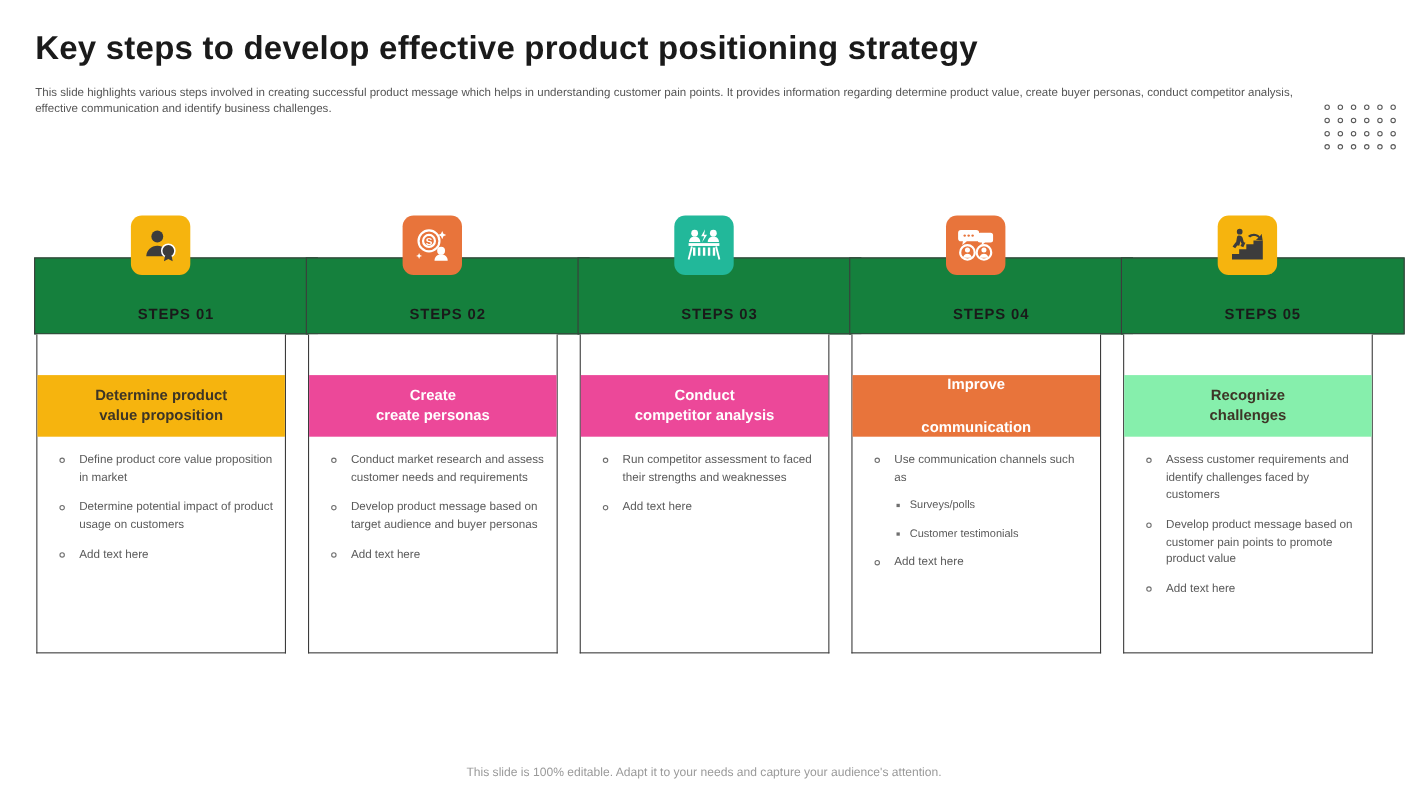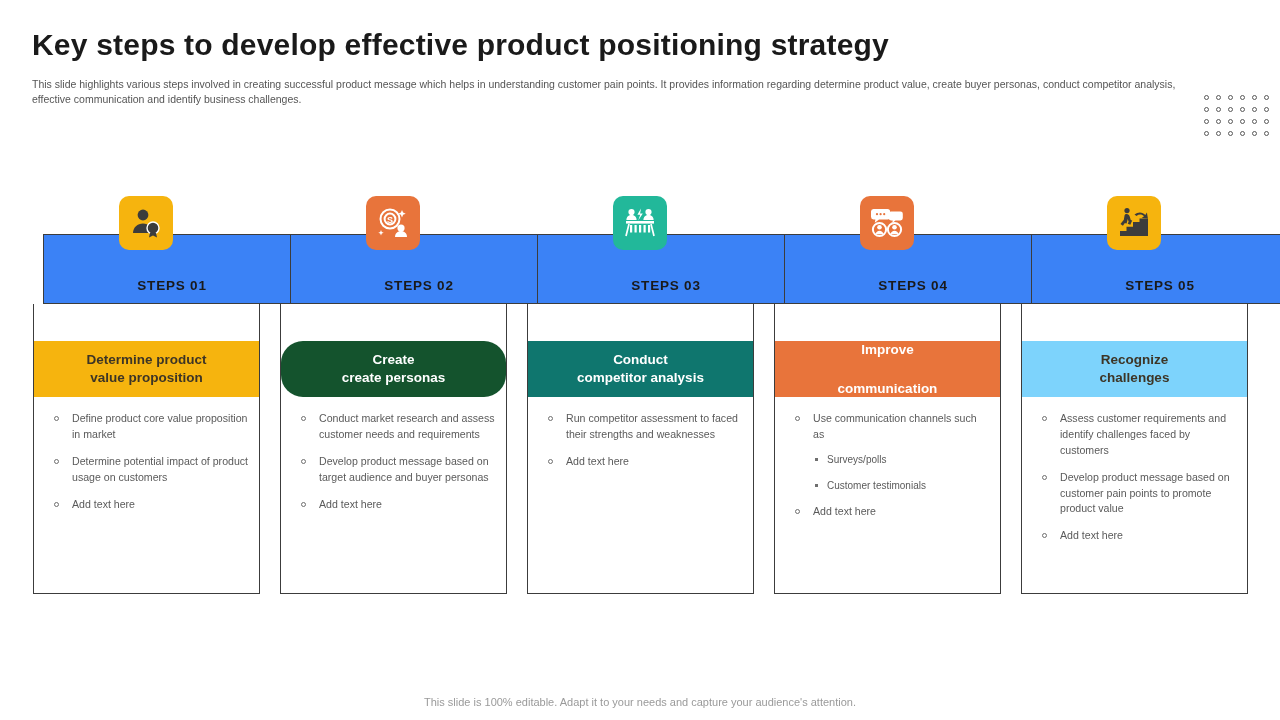--- a/index.html
+++ b/index.html
@@ -92,26 +92,25 @@
   
   .step-head {
     position: absolute;
     left: 0;
     top: 38px;
     width: 258px;
     height: 70px;
     border: 1.3px solid #3c3c3c;
     border-bottom: 1.3px solid #3c3c3c;
     box-sizing: border-box;
-    background: #3b82f6;
+    background: #15803d;
     display: flex;
     align-items: flex-end;
     justify-content: center;
     z-index: 1;
-    margin-left: 12px;
   }
   .step-label {
     font-size: 13.5px;
     font-weight: bold;
     color: #1a1a1a;
     letter-spacing: 0.8px;
     padding-bottom: 10px;
   }
 
   
@@ -273,21 +272,21 @@
           <path d="M5 24l.8 1.9 1.9.8-1.9.8L5 29.4 4.2 27.5 2.3 26.7l1.9-.8z" fill="#ffffff"></path>
           <circle cx="25" cy="22" r="3.6" fill="#ffffff"></circle>
           <path d="M19 31c0-3.5 2.7-5.9 6-5.9s6 2.4 6 5.9z" fill="#ffffff"></path>
         </svg>
       </div>
       <div class="step-head">
         <div class="step-label">STEPS 02</div>
       </div>
       <div class="step-body">
         <div class="body-gap"></div>
-        <div class="band" style="background: #14532d; color: rgb(255, 255, 255); border-radius: 22px;">
+        <div class="band" style="background: #ec4899; color: rgb(255, 255, 255);">
           <span>Create</span>
           <span>create personas</span>
         </div>
         <ul class="bullets">
           <li>Conduct  market research and assess customer needs and requirements</li>
           <li>Develop  product  message based on target audience and  buyer personas</li>
           <li>Add text here</li>
         </ul>
       </div>
     </div>
@@ -306,21 +305,21 @@
           <rect x="20.5" y="19" width="2.2" height="7.5" fill="#ffffff"></rect>
           <rect x="25" y="19" width="2.2" height="7.5" fill="#ffffff"></rect>
           <path d="M6 18l-3 12M28 18l3 12" stroke="#ffffff" stroke-width="1.7" fill="none"></path>
         </svg>
       </div>
       <div class="step-head">
         <div class="step-label">STEPS 03</div>
       </div>
       <div class="step-body">
         <div class="body-gap"></div>
-        <div class="band" style="background: #0f766e; color: rgb(255, 255, 255);">
+        <div class="band" style="background: #ec4899; color: rgb(255, 255, 255);">
           <span>Conduct</span>
           <span>competitor analysis</span>
         </div>
         <ul class="bullets">
           <li>Run competitor assessment to faced their strengths and weaknesses</li>
           <li>Add text here</li>
         </ul>
       </div>
     </div>
     <div class="col">
@@ -366,21 +365,21 @@
           <path d="M12.6 13.7l2.6.9-1.9 4.1-2.6-1z" fill="#3c3c3c"></path>
           <path d="M3 30v-5h6.5v-4.3H16V16h6.5v-3.4H31V30z" fill="#3c3c3c"></path>
           <path d="M17.5 8.6c3.6-3 8.2-2.6 10.8.4l1.6-2.6 1 6.2-6.2-.6 2.3-1.8c-1.9-2-5-2.3-7.5-.3z" fill="#3c3c3c"></path>
         </svg>
       </div>
       <div class="step-head">
         <div class="step-label">STEPS 05</div>
       </div>
       <div class="step-body">
         <div class="body-gap"></div>
-        <div class="band" style="background: #7dd3fc; color: rgb(61, 53, 38);">
+        <div class="band" style="background: #86efac; color: rgb(61, 53, 38);">
           <span>Recognize</span>
           <span>challenges</span>
         </div>
         <ul class="bullets">
           <li>Assess customer requirements  and identify challenges faced by customers</li>
           <li>Develop  product  message based on customer pain points to promote product value</li>
           <li>Add text here</li>
         </ul>
       </div>
     </div>

